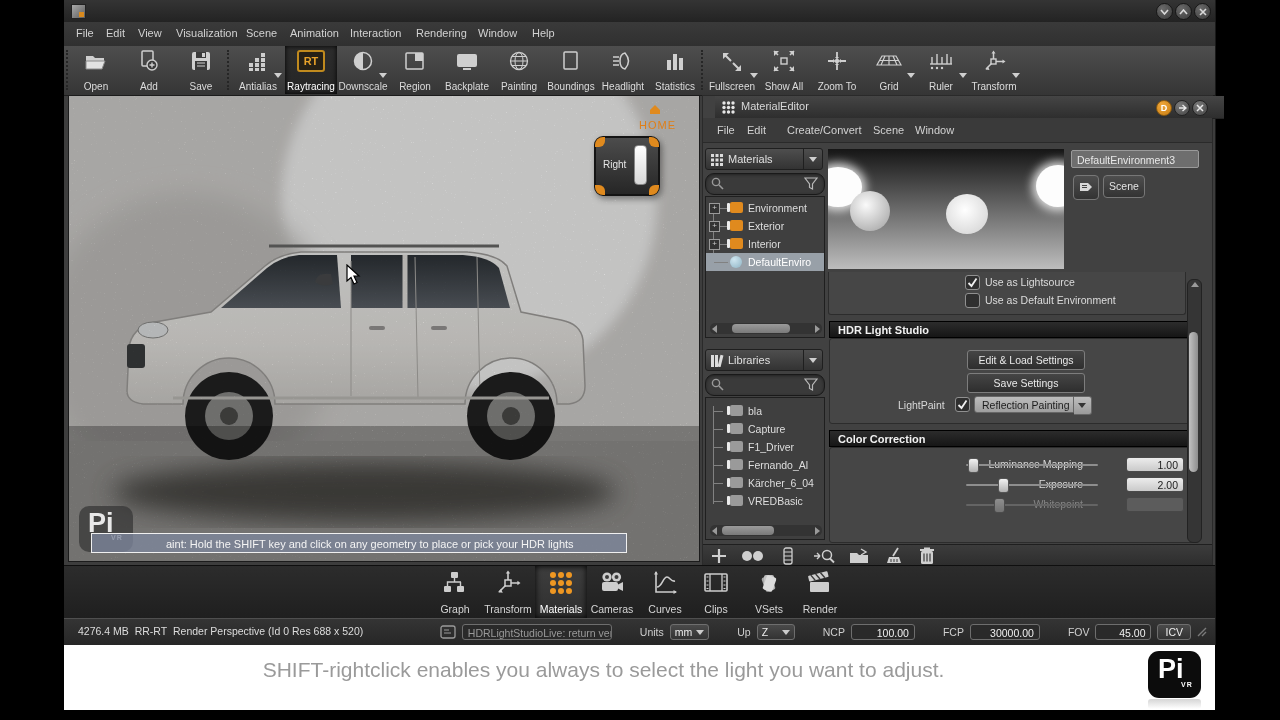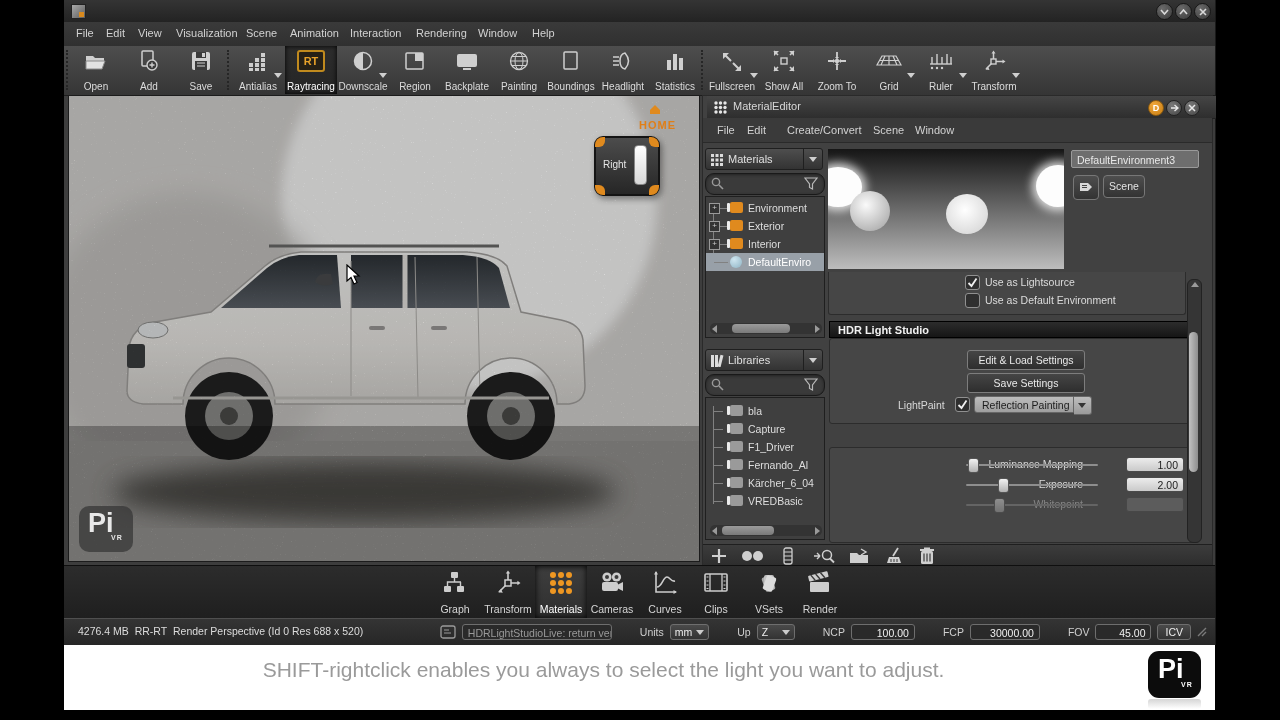--- a/index.html
+++ b/index.html
@@ -22,30 +22,30 @@
   .ticon{position:absolute;left:50%;top:4px;transform:translateX(-50%);}
   .tlabel{position:absolute;left:50%;bottom:2px;transform:translateX(-50%);color:#dcdcdc;font-size:10px;white-space:nowrap;}
   .darr{position:absolute;width:0;height:0;border-left:4px solid transparent;border-right:4px solid transparent;border-top:5px solid #cfcfcf;}
   .rticon{width:24px;height:18px;border:2px solid #c08a1e;border-radius:3px;background:#262016;color:#e8a22a;font-weight:bold;font-size:11px;line-height:18px;text-align:center;}
   
   .viewport{position:absolute;left:4px;top:95px;width:630px;height:465px;background:#d8d6d3;border:1px solid #1c1c1c;overflow:hidden;}
   .overlaybar{position:absolute;left:22px;top:437px;width:536px;height:20px;background:rgba(125,135,156,0.78);border:1px solid #f0f0f0;color:#f4f4f4;font-size:11px;line-height:20px;padding-left:74px;white-space:nowrap;overflow:hidden;box-sizing:border-box;}
   .wmark{position:absolute;left:10px;top:410px;width:54px;height:46px;background:rgba(52,52,52,0.72);border-radius:10px;color:#e8e8e8;}
   .wmark .pi{position:absolute;left:9px;top:2px;font-size:27px;font-weight:bold;}
   .wmark .vr{position:absolute;left:32px;top:28px;font-size:7px;font-weight:bold;letter-spacing:1px;}
-  .homelbl{position:absolute;left:570px;top:23px;color:#e07f18;font-weight:bold;font-size:11px;letter-spacing:1px;}
+  .homelbl{position:absolute;left:570px;top:23px;color:#e07f18;font-weight:normal;font-size:11px;letter-spacing:1px;}
   .househ{position:absolute;left:580px;top:8px;}
   .navcube{position:absolute;left:525px;top:40px;width:62px;height:56px;background:linear-gradient(#4c4c4c,#262626);border:2px solid #141414;border-radius:9px;box-shadow:2px 3px 6px rgba(0,0,0,.4);}
   .navface{position:absolute;left:7px;top:21px;color:#e6e6e6;font-size:10px;}
   .navbar{position:absolute;left:38px;top:7px;width:11px;height:38px;background:linear-gradient(#ffffff,#d8d8d8);border-radius:4px;border:1px solid #888;}
   .corner{position:absolute;width:10px;height:10px;background:#e08a1e;}
   .cursor{position:absolute;left:277px;top:168px;}
   
   .editor{position:absolute;left:638px;top:95px;width:511px;height:470px;background:#414141;border:1px solid #2a2a2a;box-sizing:border-box;}
-  .ehead{position:absolute;left:4px;top:0;width:100%;height:22px;background:linear-gradient(#454545,#2e2e2e);border-bottom:1px solid #222;color:#d8d8d8;font-size:11px;}
+  .ehead{position:absolute;left:12px;top:0;width:100%;height:22px;background:linear-gradient(#454545,#2e2e2e);border-bottom:1px solid #222;color:#d8d8d8;font-size:11px;}
   .ebtnc{position:absolute;top:4px;width:14px;height:14px;border-radius:50%;display:flex;align-items:center;justify-content:center;font-size:9px;font-weight:bold;color:#fff;}
   .emenu{position:absolute;left:0;top:22px;width:100%;height:24px;background:#3a3a3a;border-bottom:1px solid #2a2a2a;}
   .emi{position:absolute;top:6px;color:#d2d2d2;font-size:11px;}
   
   .combo{position:absolute;left:2px;width:118px;height:22px;background:linear-gradient(#4e4e4e,#333);border:1px solid #1f1f1f;border-radius:3px;color:#e0e0e0;font-size:11px;box-sizing:border-box;}
   .combo .ctext{position:absolute;left:22px;top:4px;}
   .combo .cab{position:absolute;right:0;top:0;width:18px;height:100%;border-left:1px solid #1f1f1f;}
   .combo .cab .darr{left:5px;top:8px;}
   .searchf{position:absolute;left:2px;width:118px;height:20px;background:#3a3a3a;border:1px solid #191919;border-radius:9px;box-shadow:inset 0 1px 3px #222;}
   .treebox{position:absolute;left:2px;width:118px;background:#3f3f3f;border:1px solid #1f1f1f;overflow:hidden;}
@@ -362,20 +362,21 @@
         <div class="corner" style="left:-1px;bottom:-1px;border-radius:0 6px 0 8px"></div>
         <div class="corner" style="right:-1px;bottom:-1px;border-radius:6px 0 8px 0"></div>
         <span class="navface">Right</span>
         <div class="navbar"></div>
       </div>
 
       <div class="wmark">
         <span class="pi">Pi</span>
         <span class="vr">VR</span>
       </div>
+      <div class="overlaybar">aint: Hold the SHIFT key and click on any geometry to place or pick your HDR lights</div>
 
       <svg class="cursor" width="15" height="22">
           <path d="M1,1 L1,17 L5,13.5 L8,20 L11,18.5 L8,12 L13,12 Z" fill="#fff" stroke="#000" stroke-width="1.2"></path>
         </svg>
     </div>
 
     <div class="editor">
       <div class="ehead">
         <svg style="position:absolute;left:7px;top:5px" width="13" height="13">
             <g fill="#e6e6e6">
@@ -589,20 +590,21 @@
             <svg width="13" height="13">
               <path d="M2.5,7 L5.5,10 L10.5,2.5" stroke="#f0f0f0" stroke-width="1.8" fill="none"></path>
             </svg>
           </span>
         <div class="ddl" style="left:144px;top:57px;width:100px;height:17px;line-height:17px">Reflection Painting</div>
         <div class="ddlb" style="left:244px;top:57px;width:17px;height:17px">
             <div class="darr" style="left:4px;top:6px;border-top-color:#333"></div>
           </div>
       </div>
 
+      <div class="shead" style="left:126px;top:334px;width:368px">Color Correction</div>
       <div class="gbox" style="left:126px;top:351px;width:368px;height:94px">
         <div class="slrow" style="left:0;right:0;top:9px">
           <span class="sllab" style="right:115px">Luminance Mapping</span>
           <div class="groove" style="left:136px;right:100px"></div>
           <div class="knob" style="left:138px"></div>
           <div class="vfield" style="right:14px;width:58px">1.00</div>
         </div>
         <div class="slrow" style="left:0;right:0;top:29px">
           <span class="sllab" style="right:115px">Exposure</span>
           <div class="groove" style="left:136px;right:100px"></div>

